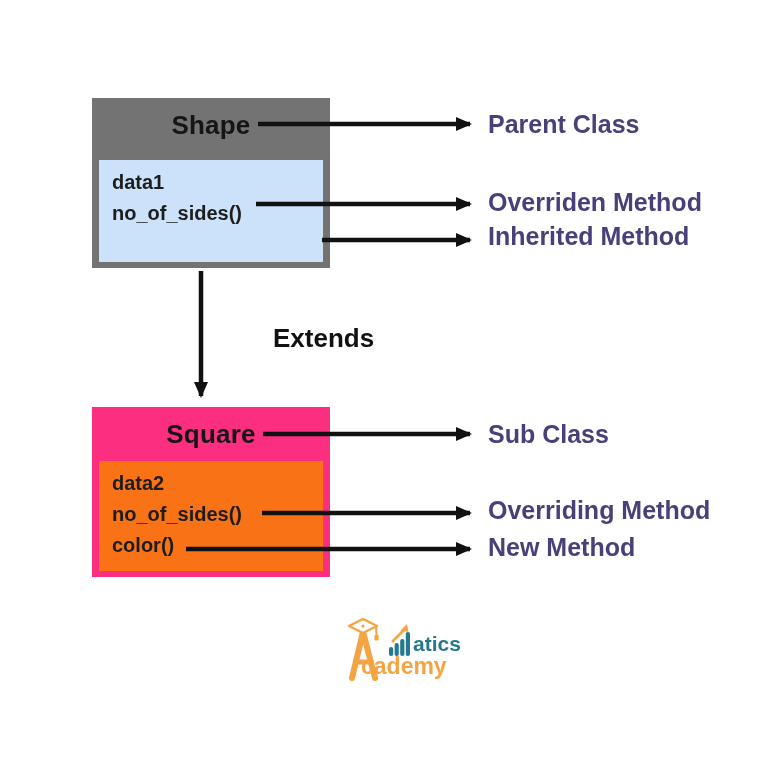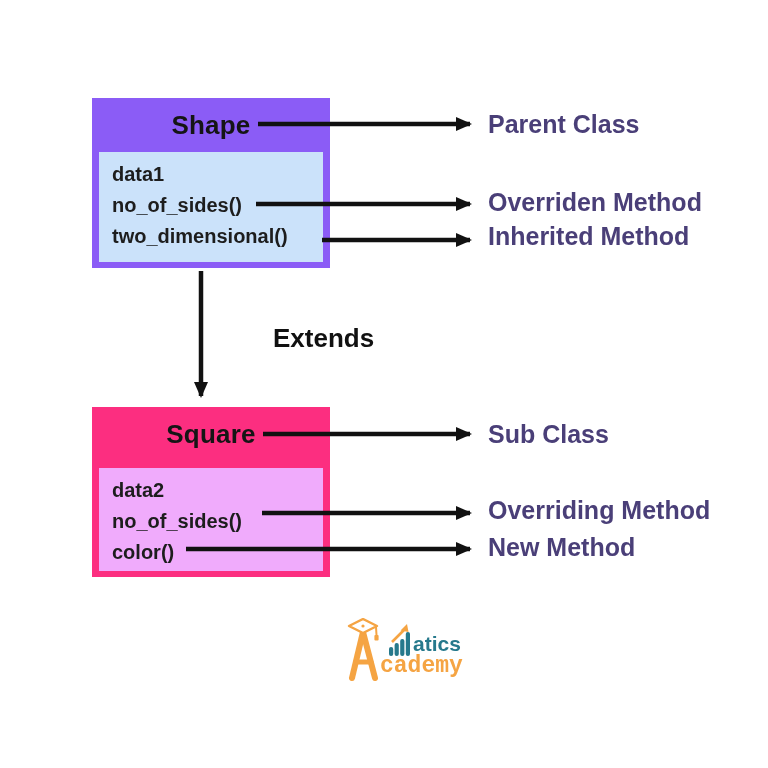--- a/index.html
+++ b/index.html
@@ -18,21 +18,21 @@
   
   .class-box {
     position: absolute;
     left: 92px;
     width: 238px;
     height: 170px;
     display: flex;
     flex-direction: column;
     box-sizing: border-box;
   }
-  .class-box.parent { top: 98px;  background: #8b5cf6; }
+  .class-box.parent { top: 98px;  background: #737373; gap: 8px; }
   .class-box.sub    { top: 407px; background: #FC2E80; }
   .box-header {
     height: 54px;
     display: flex;
     align-items: center;
     justify-content: center;
     font-size: 26px;
     font-weight: 700;
     color: #151515;
     letter-spacing: 0.2px;
@@ -42,21 +42,21 @@
     margin: 0 7px 6px 7px;
     padding: 7px 0 0 13px;
     box-sizing: border-box;
     font-size: 20px;
     font-weight: 700;
     color: #1d1d1d;
     line-height: 31px;
     white-space: nowrap;
   }
   .class-box.parent .box-body { background: #CBE2FA; }
-  .class-box.sub    .box-body { background: #f0abfc; margin-top: 7px; }
+  .class-box.sub    .box-body { background: #f97316; }
   
   .overlay {
     position: absolute;
     left: 0; top: 0;
     width: 768px;
     height: 768px;
     pointer-events: none;
   }
   .overlay line { stroke: #111111; stroke-width: 4.5px; }
   
@@ -88,35 +88,34 @@
     width: 130px;
     height: 70px;
   }
   .logo .a-icon   { position: absolute; left: 0;  top: 2px; }
   .logo .bar-icon { position: absolute; left: 42px; top: 6px; }
   .logo .word-top {
     position: absolute; left: 66px; top: 16px;
     color: #26798C; font-size: 21px; font-weight: 700; line-height: 24px; text-align: center;
   }
   .logo .word-bottom {
-    position: absolute; left: 33px; top: 37px;
-    color: #F5A443; font-size: 23px; font-weight: 700; line-height: 26px; font-family: Liberation Mono, monospace;
+    position: absolute; left: 14px; top: 37px;
+    color: #F5A443; font-size: 23px; font-weight: 700; line-height: 26px;
   }
 </style>
 </head>
 <body>
 
 <div class="canvas">
 
   <div class="class-box parent">
     <div class="box-header">Shape</div>
     <div class="box-body">
       <div>data1</div>
       <div>no_of_sides()</div>
-      <div>two_dimensional()</div>
     </div>
   </div>
 
   <div class="class-box sub">
     <div class="box-header">Square</div>
     <div class="box-body">
       <div>data2</div>
       <div>no_of_sides()</div>
       <div>color()</div>
     </div>

